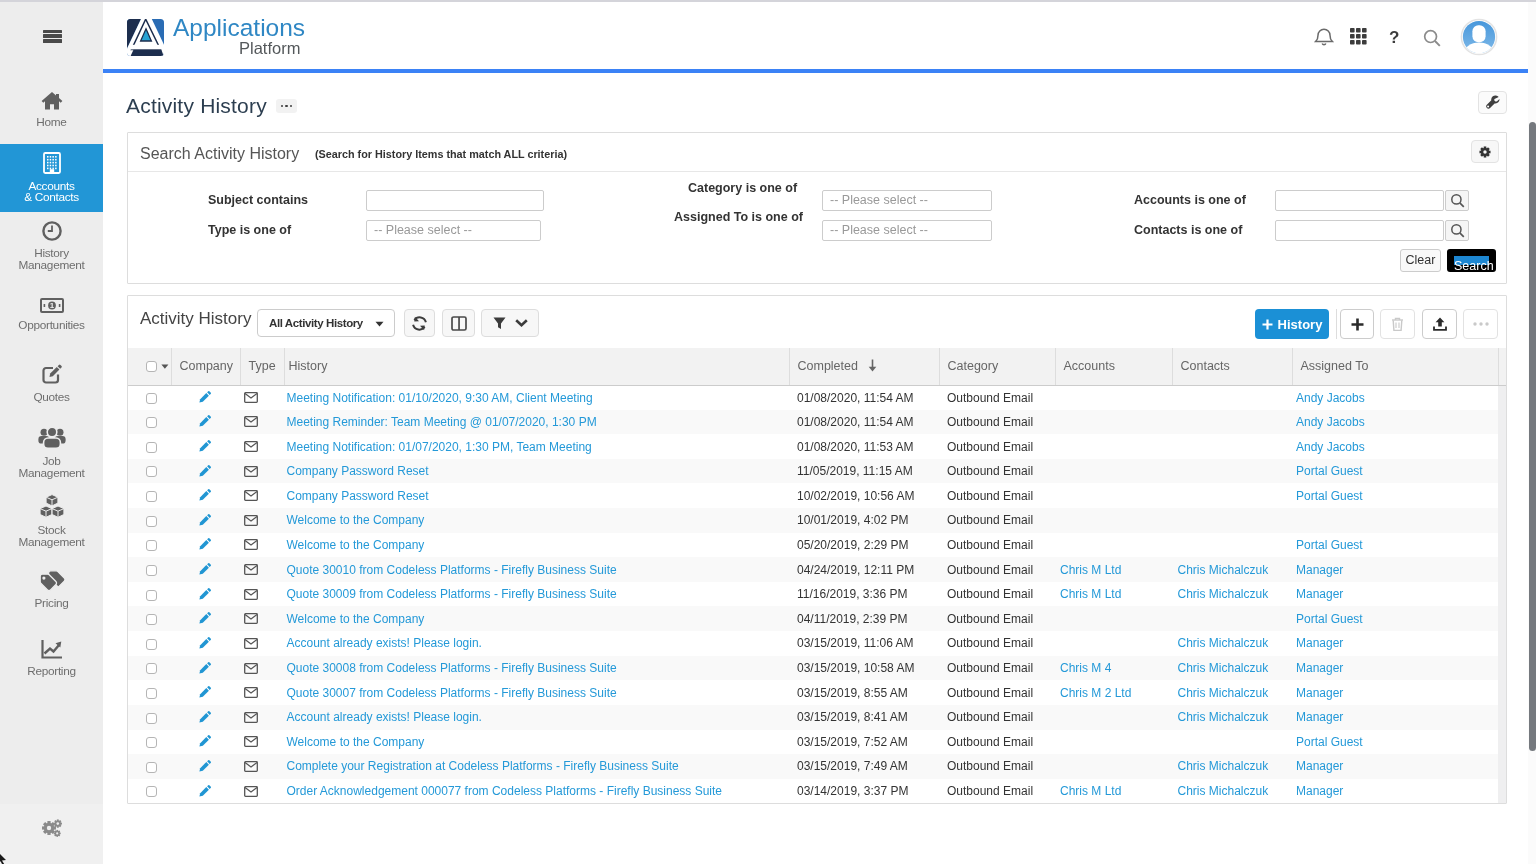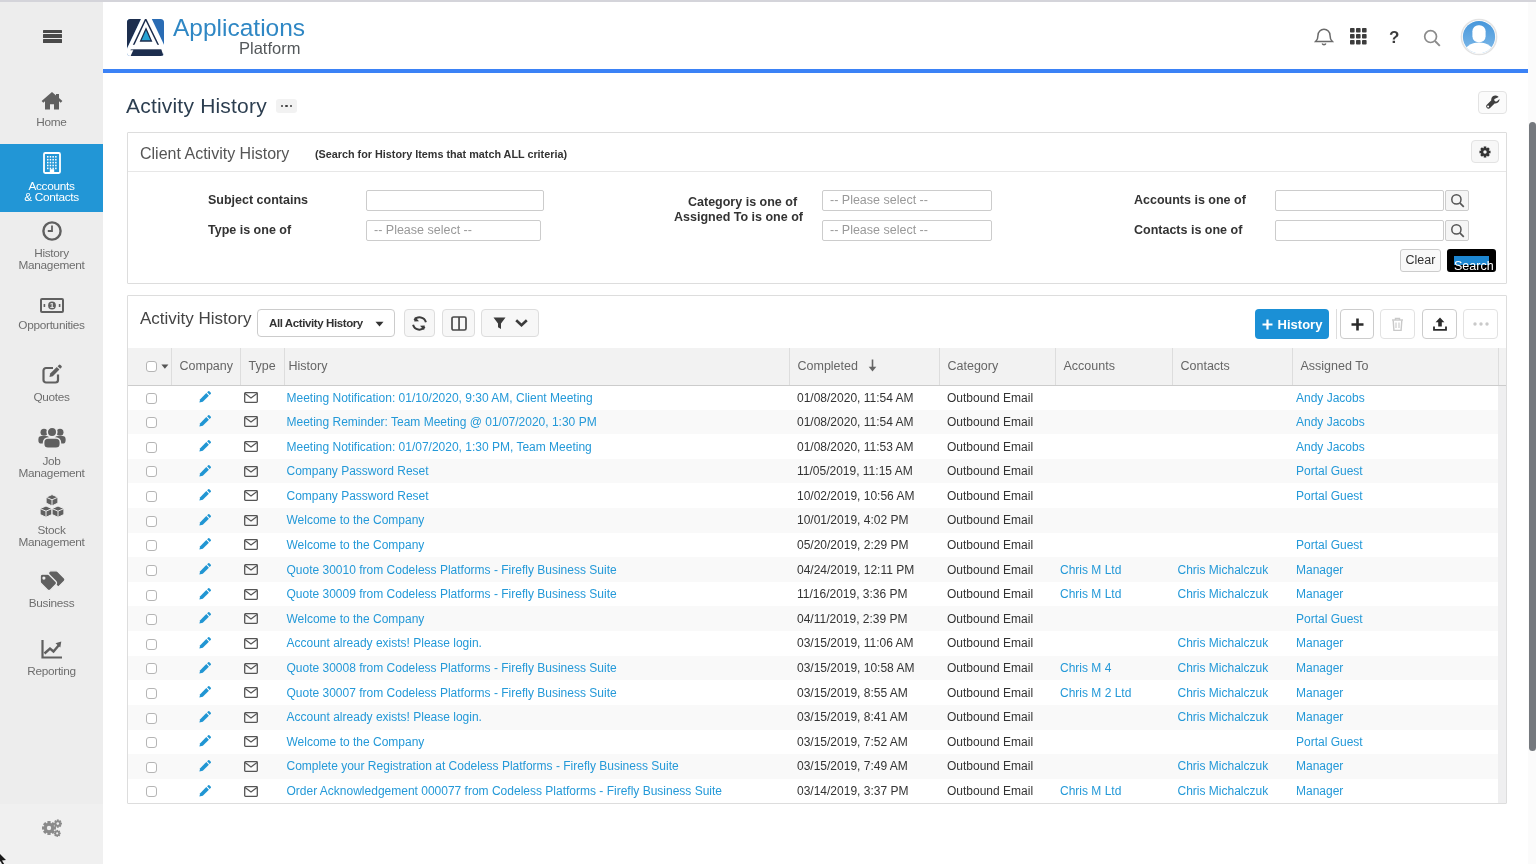--- a/index.html
+++ b/index.html
@@ -254,21 +254,21 @@
 <div class="nitem">
         <div class="nico">
           <svg width="26" height="21" viewBox="0 0 26 21" style="">
             <g fill="#606060">
               <path d="M11.5 0.8 h5.6 a2.1 2.1 0 0 1 1.5 0.6 l6.7 6.7 a2.1 2.1 0 0 1 0 3 l-6 6 -9.7-9.7 V2.9 a2.1 2.1 0 0 1 1.9-2.1 Z" stroke="#ededed" stroke-width="1.3"></path>
               <path d="M3.1 4.2 h5.6 a2.1 2.1 0 0 1 1.5 0.6 l6.7 6.7 a2.1 2.1 0 0 1 0 3 l-5.4 5.4 a2.1 2.1 0 0 1 -3 0 L1.8 13.2 A2.1 2.1 0 0 1 1.2 11.7 V6.3 A2.1 2.1 0 0 1 3.1 4.2 Z" stroke="#ededed" stroke-width="1.3"></path>
               <circle cx="4.9" cy="8.1" r="1.6" fill="#ededed"></circle>
             </g>
           </svg>
         </div>
-        <div class="nlbl">Business</div>
+        <div class="nlbl">Pricing</div>
       </div>
 <div class="nitem">
         <div class="nico">
           <svg width="22" height="20" viewBox="0 0 22 20" style="">
             <path d="M1.5 1 V18.5 H21" fill="none" stroke="#606060" stroke-width="2.2"></path>
             <path d="M3.5 14.5 l5.5-5 3.5 3 5.5-6.5" fill="none" stroke="#606060" stroke-width="2.4"></path>
             <path fill="#606060" d="M14.5 4.2 l5.8-1.8 -1 6Z"></path>
           </svg>
         </div>
         <div class="nlbl">Reporting</div>
@@ -320,21 +320,21 @@
   </div>
 <div class="wrenchbtn">
     <svg width="15" height="15" viewBox="0 0 15 15" style="">
       <path fill="#3f3f3f" d="M13.7 2.1 a4.2 4.2 0 0 0 -5.9 -0.8 a4.1 4.1 0 0 0 -1.5 4 L1.6 10 a2.3 2.3 0 0 0 3.2 3.2 l4.8-4.8 a4.1 4.1 0 0 0 3.9-1.4 A4.2 4.2 0 0 0 14.5 4 L12 6.3 A1.8 1.8 0 0 1 9.5 3.9 Z"></path>
       <circle cx="3.1" cy="11.6" r="1" fill="#fff"></circle>
     </svg>
   </div>
 
 <div class="panel p1">
   <div class="p1h">
-    <div class="p1title">Client Activity History</div>
+    <div class="p1title">Search Activity History</div>
     <div class="p1sub">(Search for History Items that match ALL criteria)</div>
     <div class="gearbtn">
         <svg width="14" height="14" viewBox="0 0 14 14" style="">
           <rect x="5.70" y="1.47" width="2.60" height="2.86" fill="#333" transform="rotate(0.0 7 7)"></rect>
           <rect x="5.70" y="1.47" width="2.60" height="2.86" fill="#333" transform="rotate(45.0 7 7)"></rect>
           <rect x="5.70" y="1.47" width="2.60" height="2.86" fill="#333" transform="rotate(90.0 7 7)"></rect>
           <rect x="5.70" y="1.47" width="2.60" height="2.86" fill="#333" transform="rotate(135.0 7 7)"></rect>
           <rect x="5.70" y="1.47" width="2.60" height="2.86" fill="#333" transform="rotate(180.0 7 7)"></rect>
           <rect x="5.70" y="1.47" width="2.60" height="2.86" fill="#333" transform="rotate(225.0 7 7)"></rect>
           <rect x="5.70" y="1.47" width="2.60" height="2.86" fill="#333" transform="rotate(270.0 7 7)"></rect>
@@ -342,21 +342,21 @@
           <circle cx="7" cy="7" r="4.10" fill="#333"></circle>
           <circle cx="7" cy="7" r="1.72" fill="#f7f7f7"></circle>
         </svg>
       </div>
   </div>
   <div style="position:relative">
     <div class="flabel" style="left:80px;top:18px;width:148px">Subject contains</div>
     <div class="finput" style="left:238px;top:18px;width:178px;color:#333"></div>
     <div class="flabel" style="left:80px;top:48px;width:148px">Type is one of</div>
     <div class="finput" style="left:238px;top:48px;width:175px">-- Please select --</div>
-    <div class="flabel" style="left:560px;top:20px;width:120px">Category is one of</div>
+    <div class="flabel" style="left:560px;top:6px;width:120px">Category is one of</div>
     <div class="finput" style="left:694px;top:18px;width:170px">-- Please select --</div>
     <div class="flabel" style="left:546px;top:35px;width:134px">Assigned To is one of</div>
     <div class="finput" style="left:694px;top:48px;width:170px">-- Please select --</div>
     <div class="flabel" style="left:1006px;top:18px;width:130px">Accounts is one of</div>
     <div class="finput" style="left:1147px;top:18px;width:169px"></div>
     <div class="fbtn" style="left:1317px;top:18px">
         <svg width="15" height="15" viewBox="0 0 15 15" style="">
           <circle cx="6.4" cy="6.4" r="4.6" fill="none" stroke="#555" stroke-width="1.5"></circle>
           <path d="M9.8 9.8 L13.8 13.8" stroke="#555" stroke-width="1.7"></path>
         </svg>

